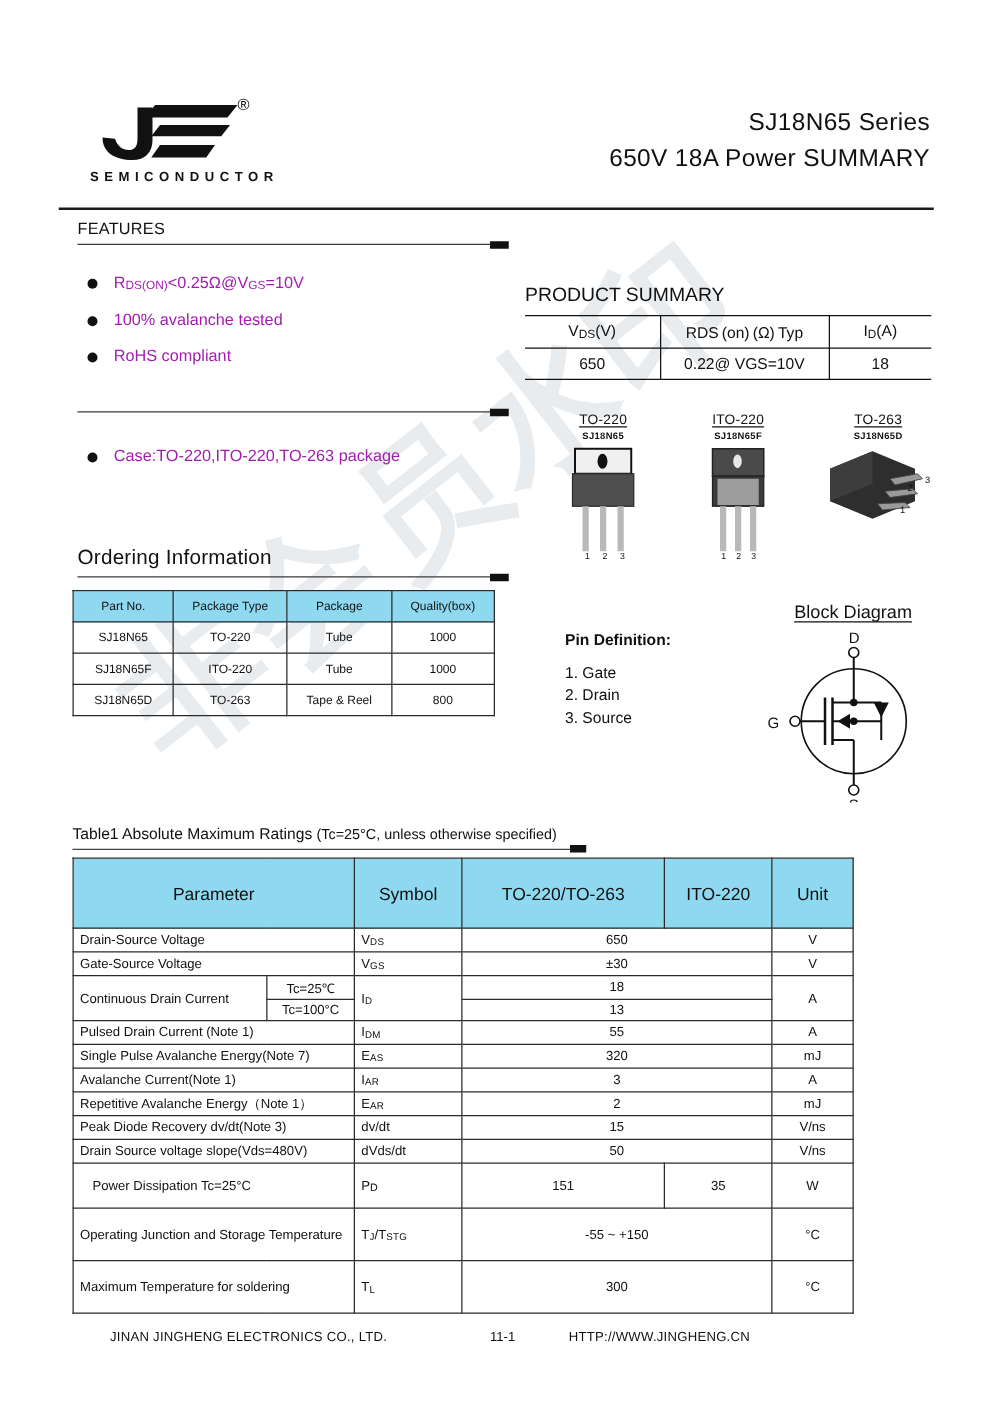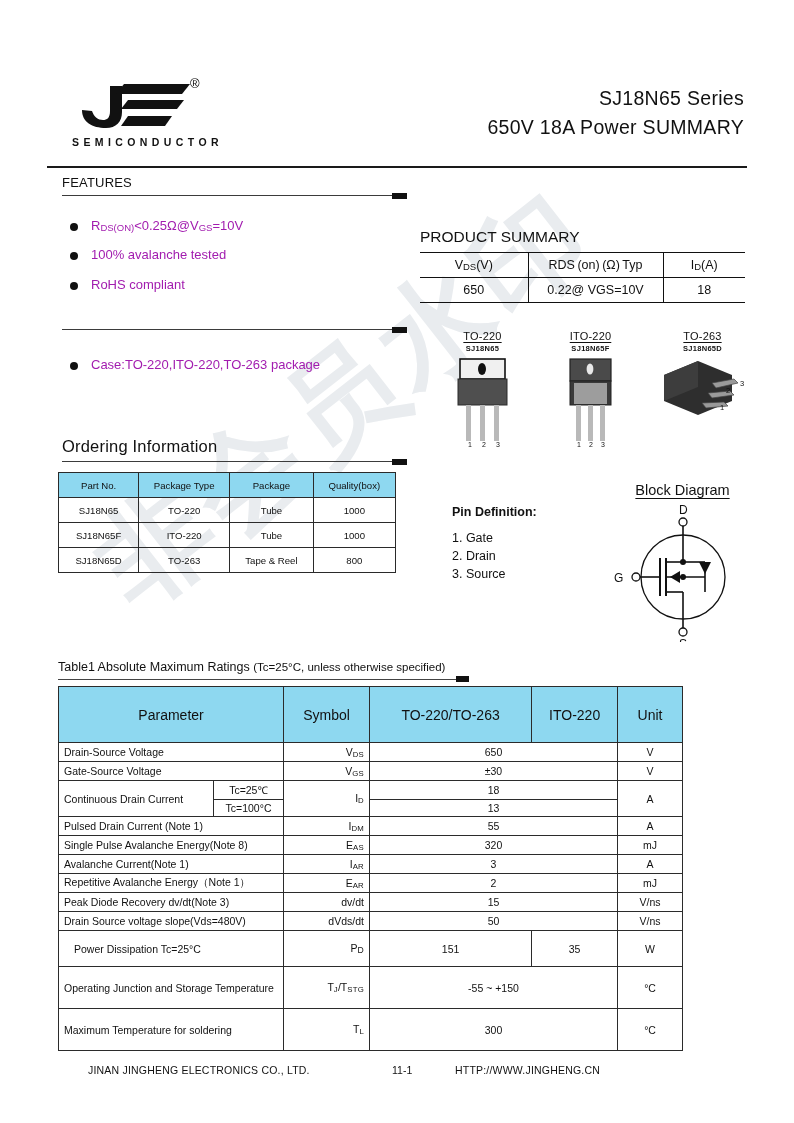--- a/index.html
+++ b/index.html
@@ -128,21 +128,21 @@
     border-collapse:collapse; font-size:10.5px; color:#111;
   }
   table.main td {
     border:1px solid #2b2b2b; padding:2px 5px; color:#111;
   }
   table.main thead td {
     background:#8ed8f0; text-align:center; font-size:14px; height:56px;
   }
   table.main td.pname { text-align:left; height:19px; }
   table.main td.ctr { text-align:center; }
-  table.main td.sym { text-align:right; }
+  table.main td.sym { text-align:left; }
   table.main .tall { height:36px;padding-left:15px; }
   .sm { font-size:7.8px; vertical-align:-1px; letter-spacing:.2px; }
 
   
   .footer {
     position:absolute; left:0; top:1064px; width:794px;
     font-size:10.5px; color:#111;
   }
   .footer .co { position:absolute; left:88px; top:0; letter-spacing:.2px; }
   .footer .pg { position:absolute; left:392px; top:0; }
@@ -401,21 +401,21 @@
       </tr>
 
       <tr>
         <td class="pname" colspan="2">Pulsed Drain Current (Note 1)</td>
         <td class="sym">I<span class="sm">DM</span></td>
         <td class="ctr" colspan="2">55</td>
         <td class="ctr">A</td>
       </tr>
 
       <tr>
-        <td class="pname" colspan="2">Single Pulse Avalanche Energy(Note 8)</td>
+        <td class="pname" colspan="2">Single Pulse Avalanche Energy(Note 7)</td>
         <td class="sym">E<span class="sm">AS</span></td>
         <td class="ctr" colspan="2">320</td>
         <td class="ctr">mJ</td>
       </tr>
 
       <tr>
         <td class="pname" colspan="2">Avalanche Current(Note 1)</td>
         <td class="sym">I<span class="sm">AR</span></td>
         <td class="ctr" colspan="2">3</td>
         <td class="ctr">A</td>

